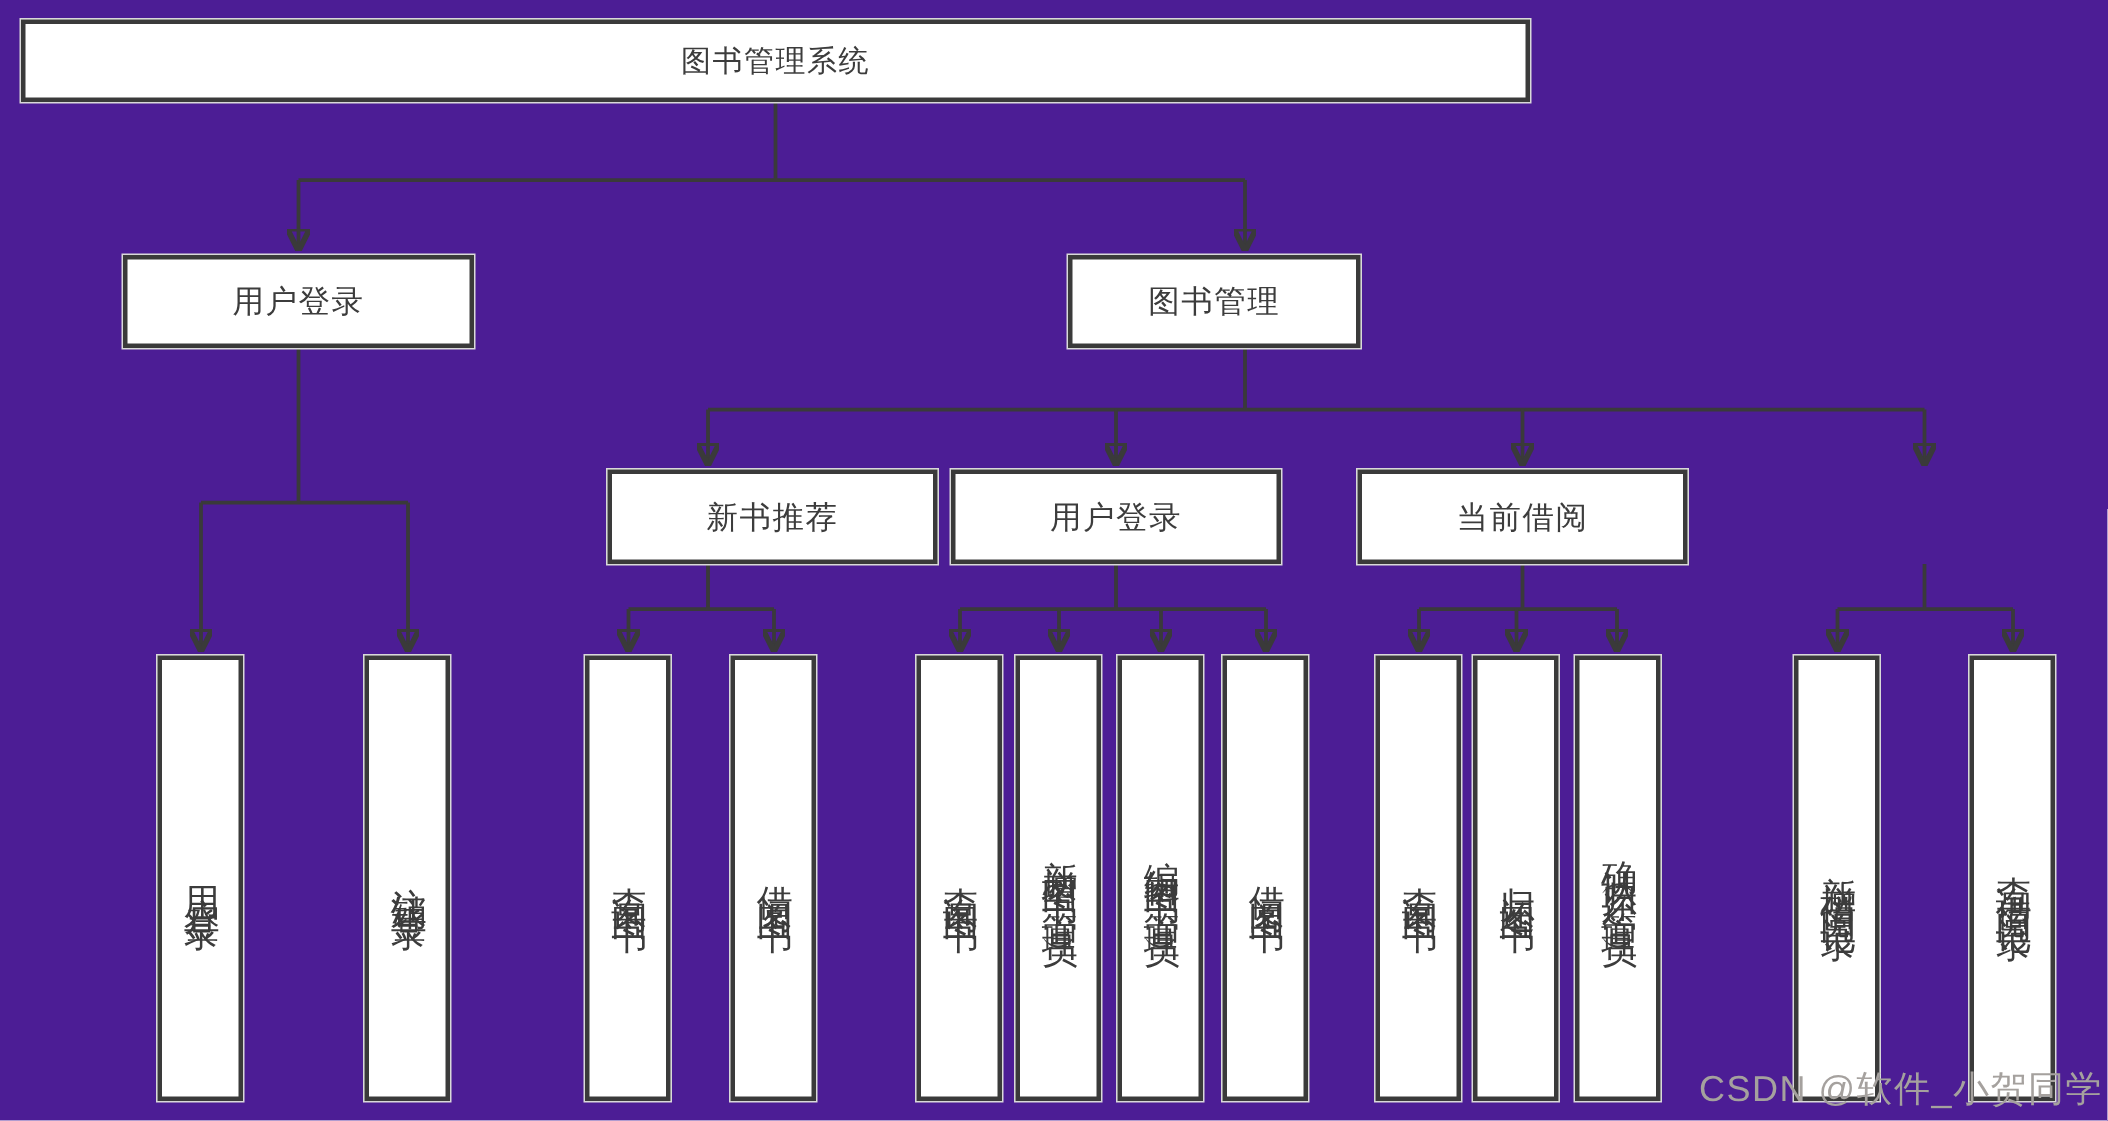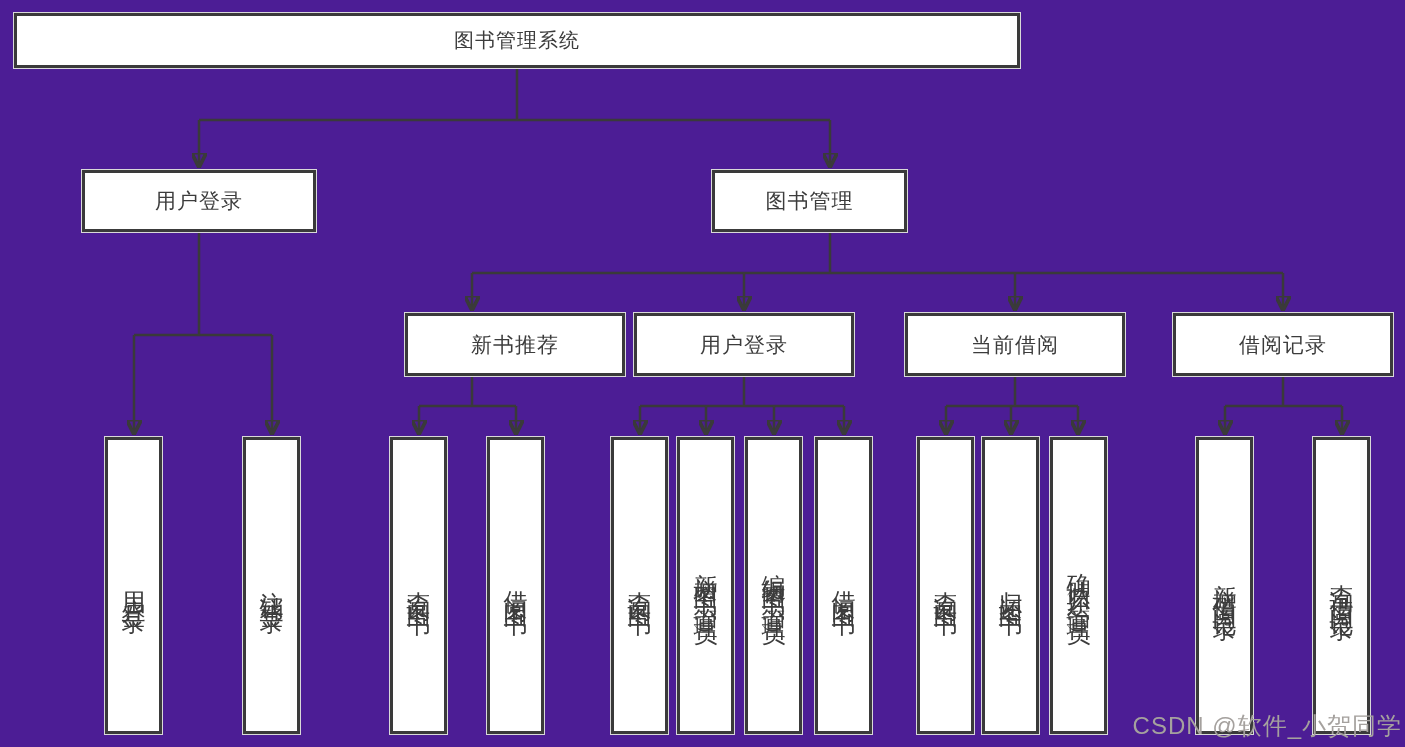--- a/index.html
+++ b/index.html
@@ -127,23 +127,20 @@
 
   <div class="box" style="left:362px; top:313px; width:220px; height:63px;margin-left:43px;">
     <span class="h-label">新书推荐</span>
   </div>
   <div class="box" style="left:634px; top:313px; width:220px; height:63px;">
     <span class="h-label">用户登录</span>
   </div>
   <div class="box" style="left:905px; top:313px; width:220px; height:63px;">
     <span class="h-label">当前借阅</span>
   </div>
-  <div class="box" style="left:1173px; top:313px; width:220px; height:63px;">
-    <span class="h-label">借阅记录</span>
-  </div>
 
   <div class="box leaf" style="left:105px;">
     <span class="v-label">用户登录</span>
   </div>
   <div class="box leaf" style="left:243px;">
     <span class="v-label">注销登录</span>
   </div>
 
   <div class="box leaf" style="left:390px;">
     <span class="v-label">查询图书</span>

